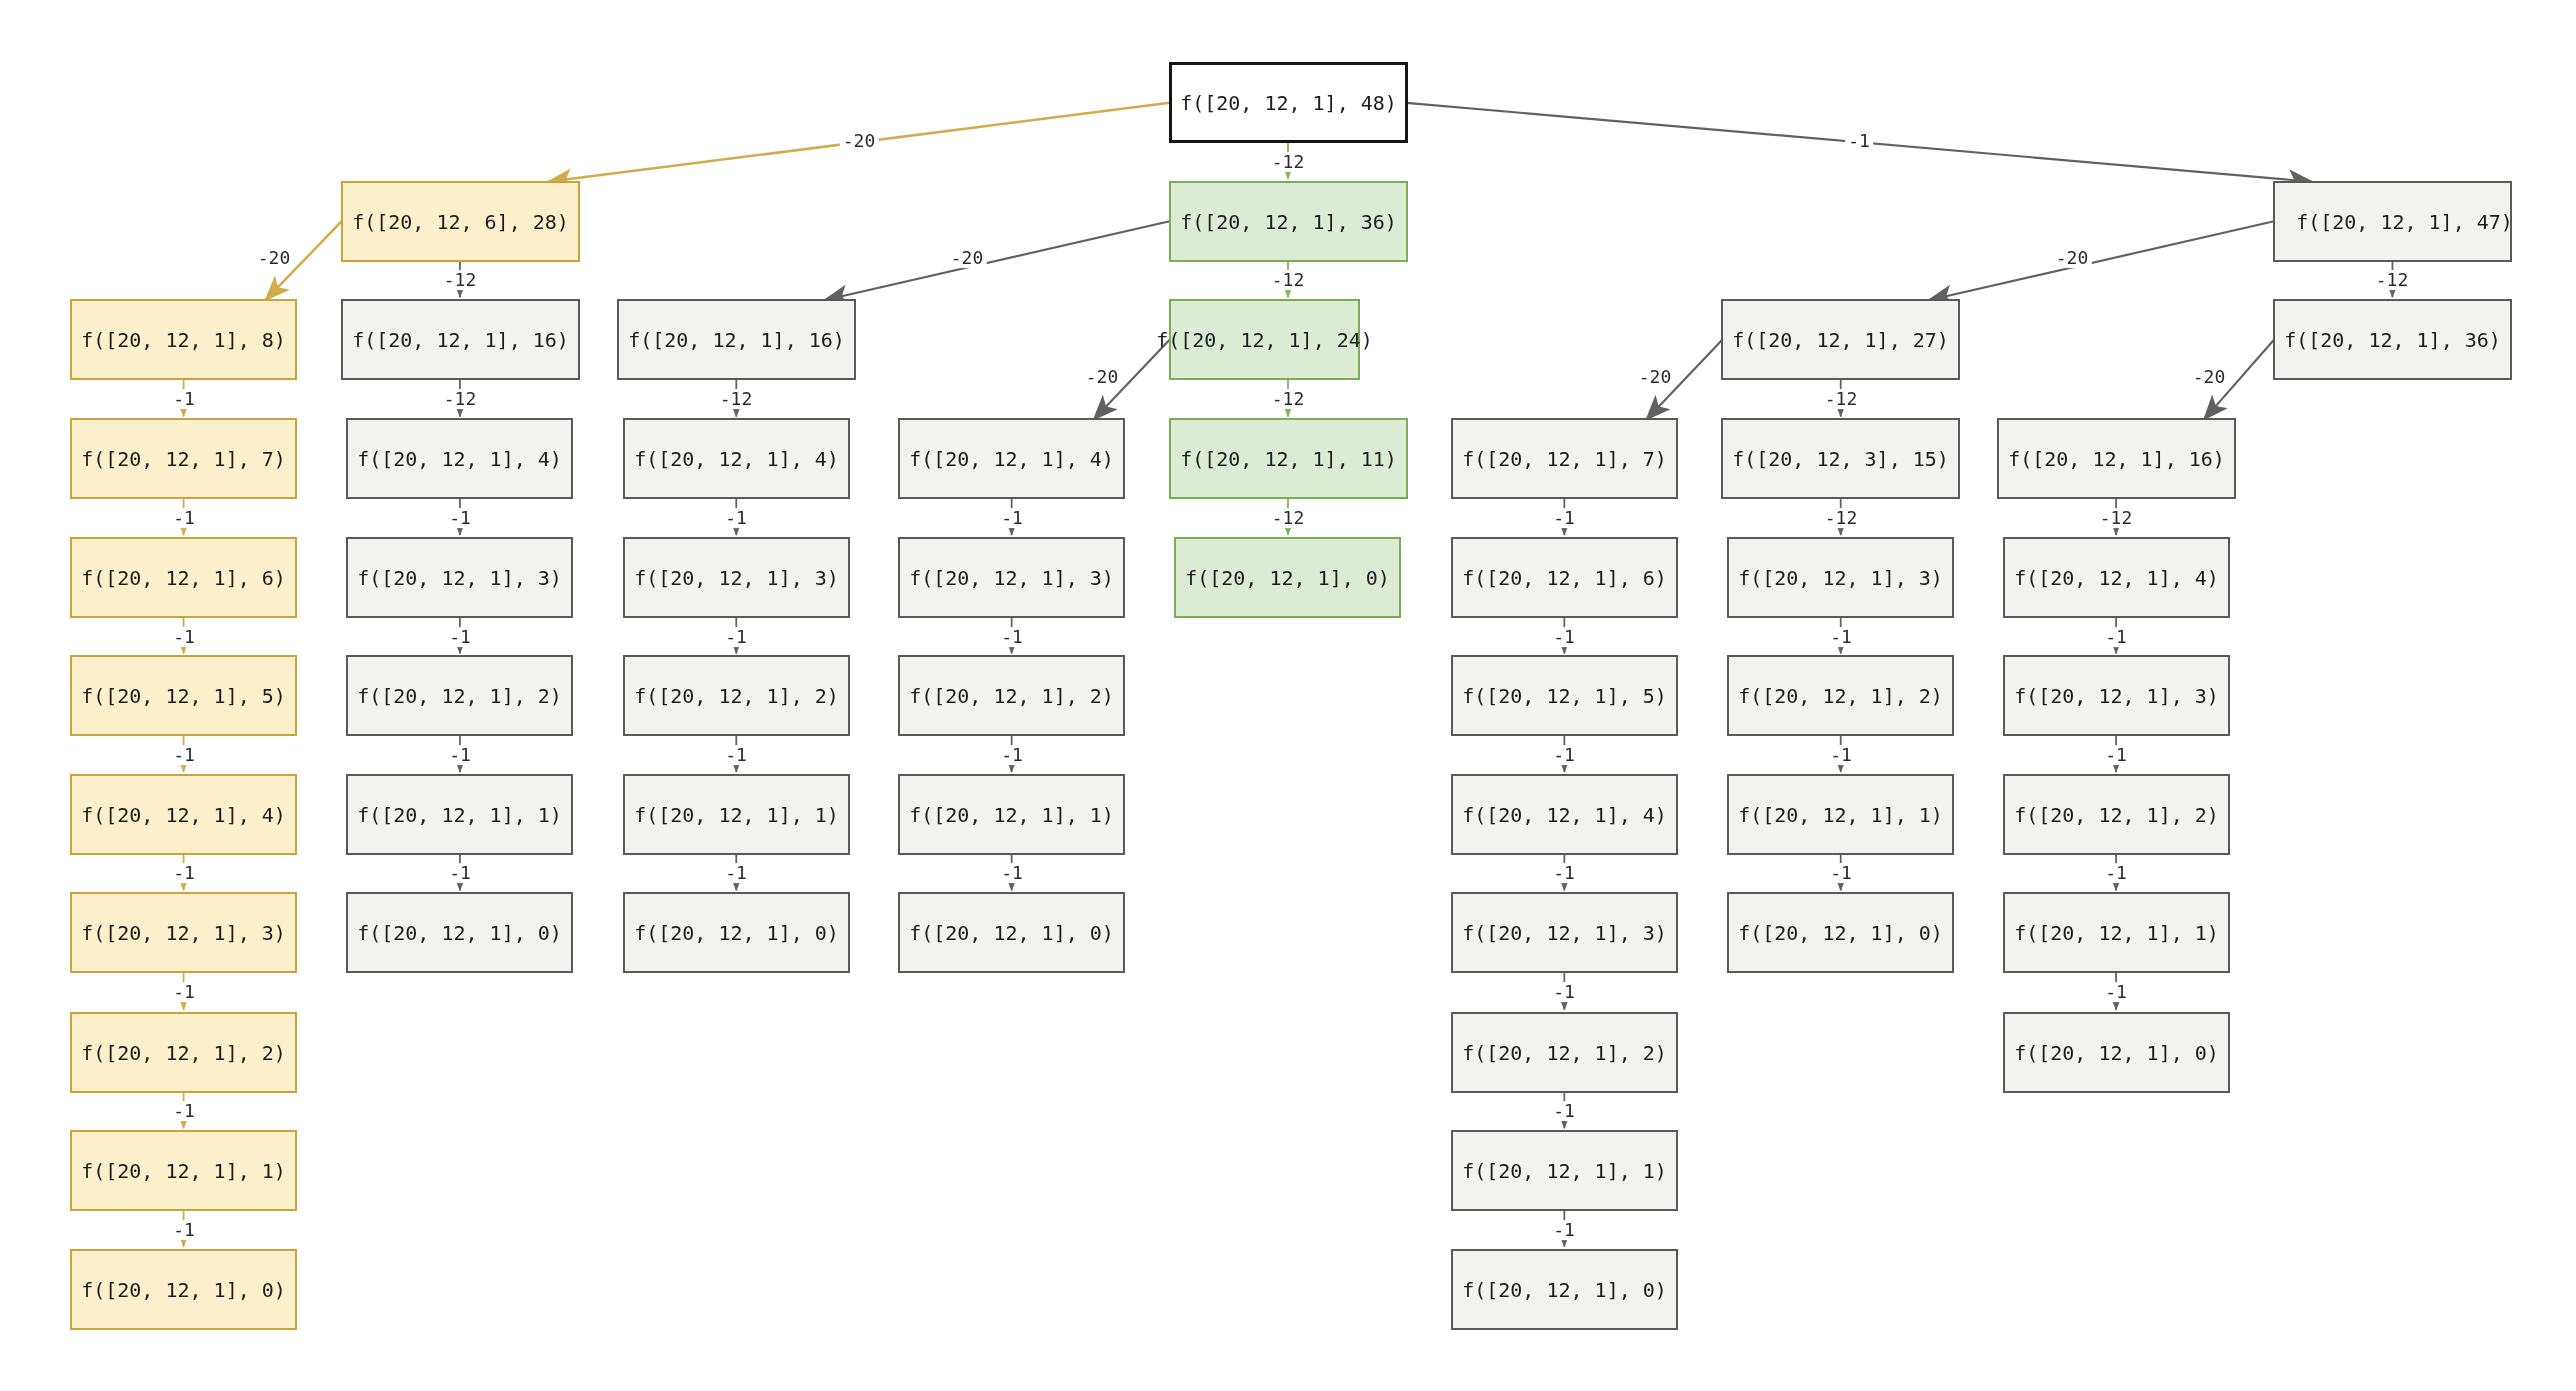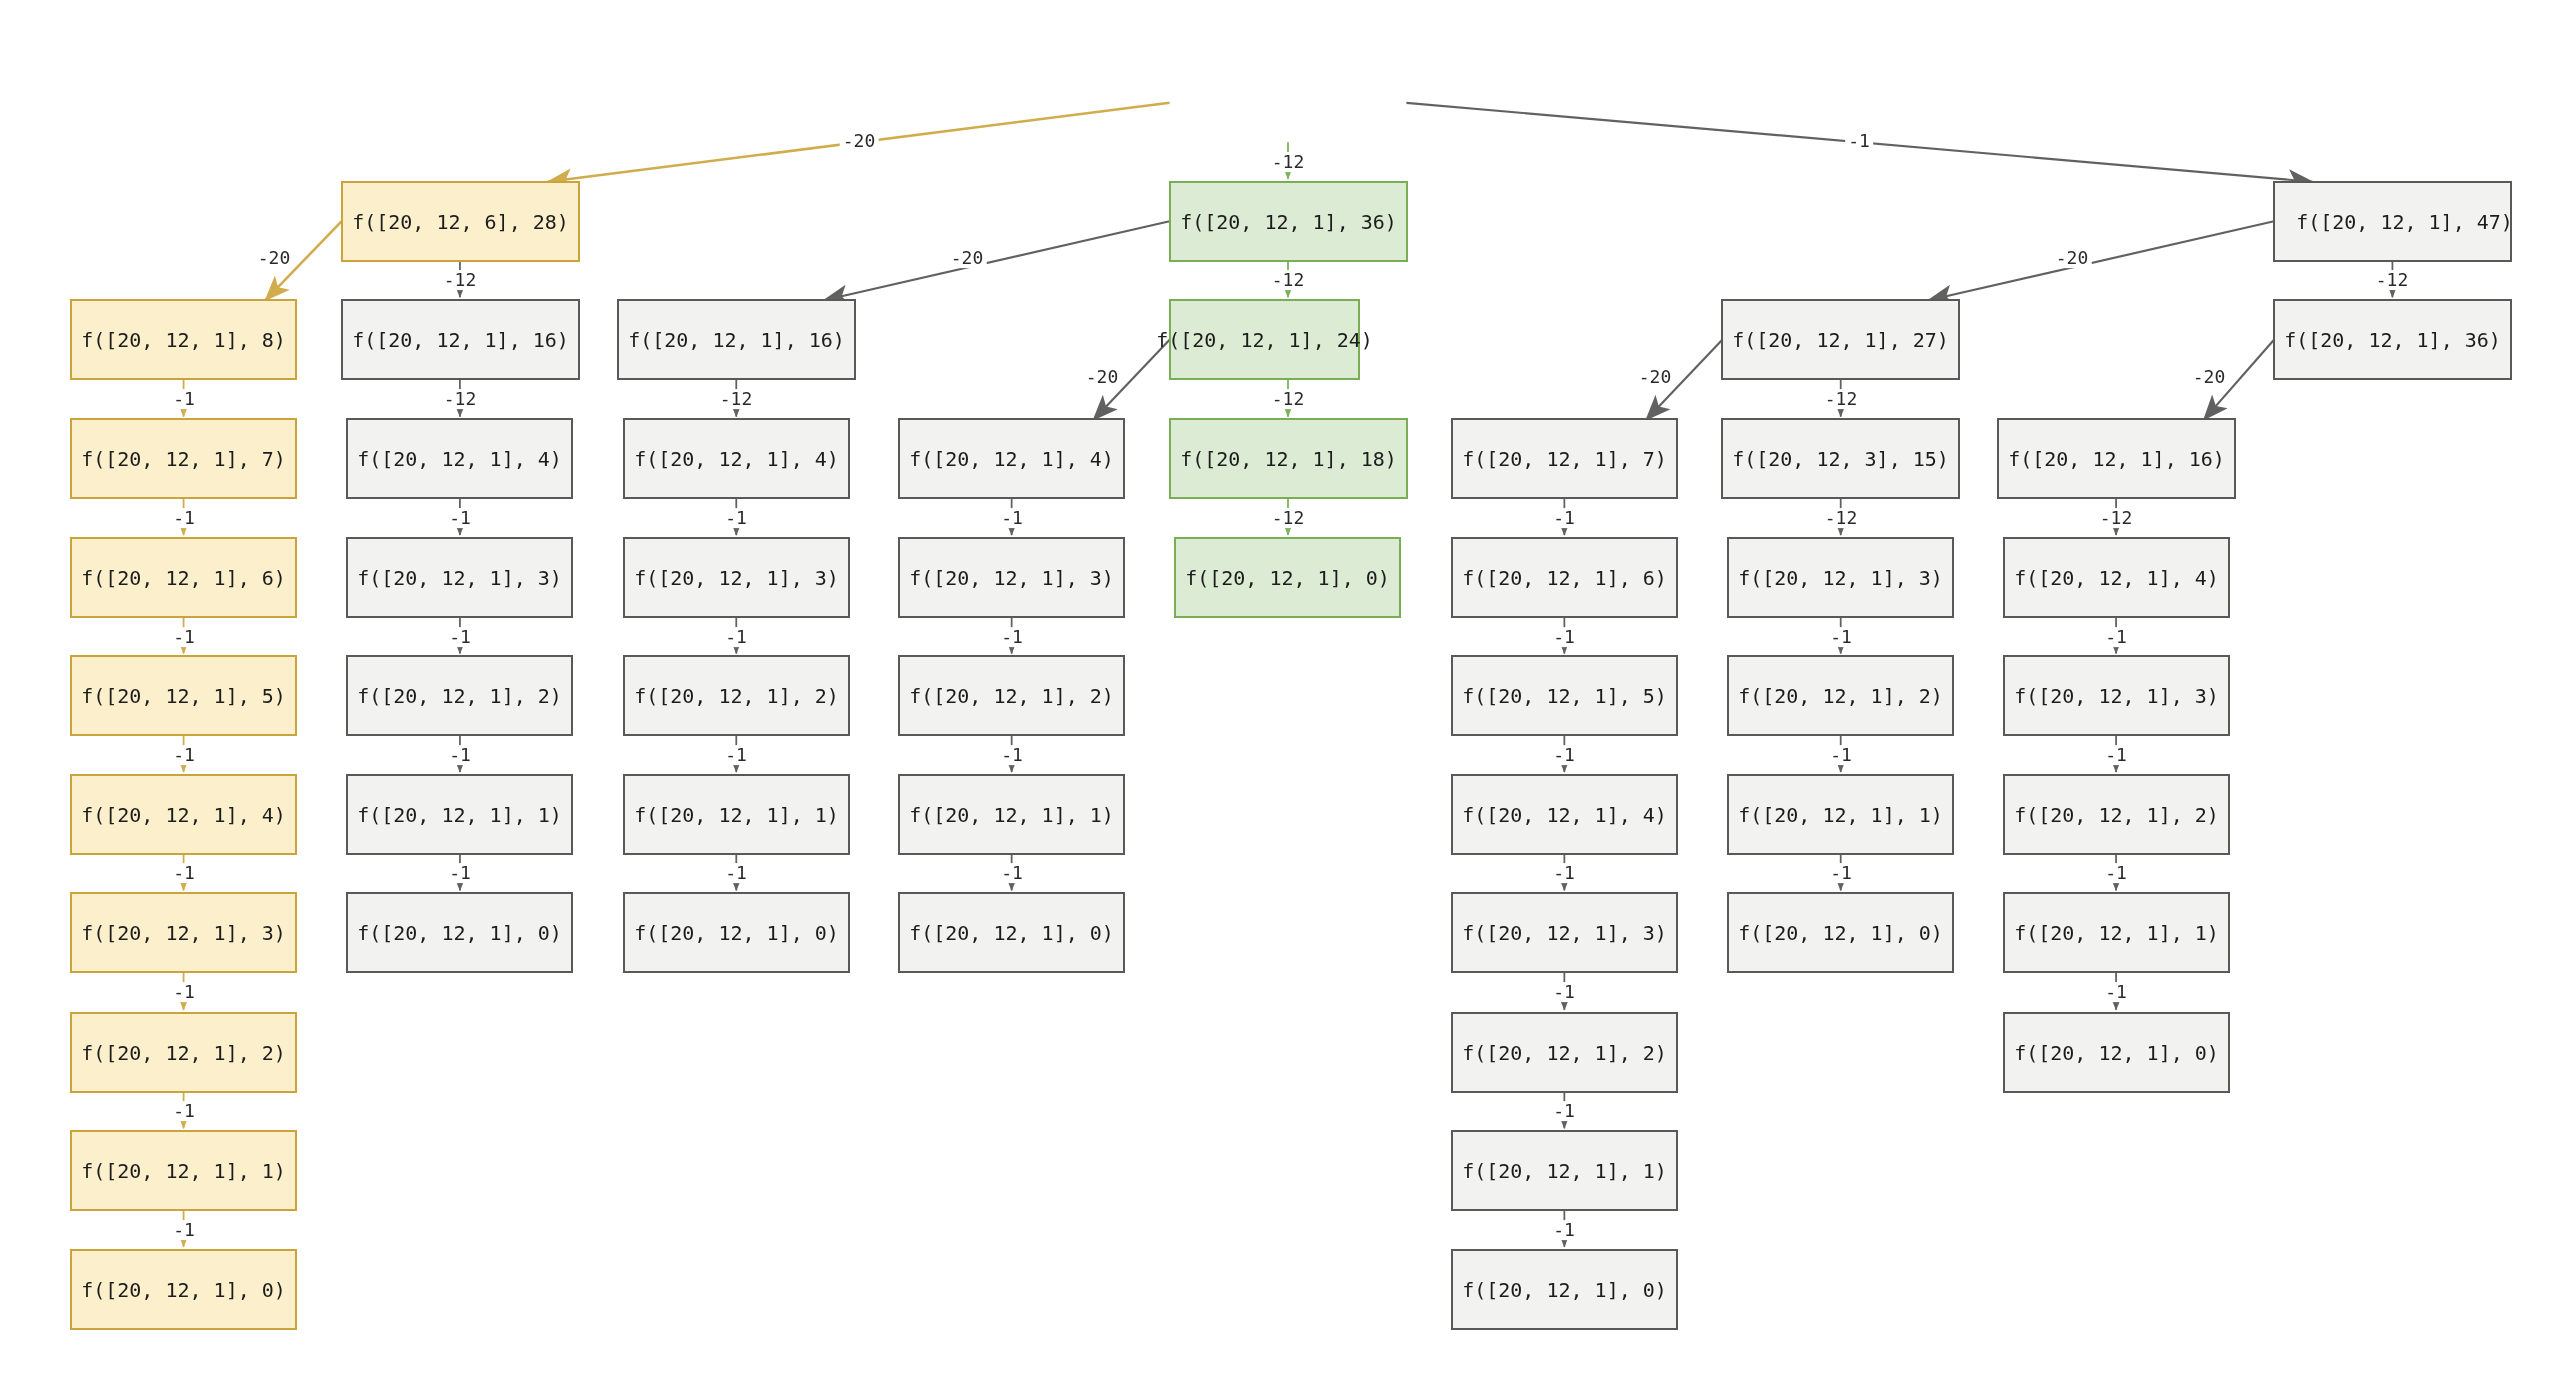--- a/index.html
+++ b/index.html
@@ -138,34 +138,35 @@
     <div class="edge-label" style="left: 1564px; top: 1230px; color: rgb(42, 42, 42);">-1</div>
     <div class="edge-label" style="left: 1841px; top: 518px; color: rgb(42, 42, 42);">-12</div>
     <div class="edge-label" style="left: 1841px; top: 637px; color: rgb(42, 42, 42);">-1</div>
     <div class="edge-label" style="left: 1841px; top: 755px; color: rgb(42, 42, 42);">-1</div>
     <div class="edge-label" style="left: 1841px; top: 873px; color: rgb(42, 42, 42);">-1</div>
     <div class="edge-label" style="left: 2116px; top: 518px; color: rgb(42, 42, 42);">-12</div>
     <div class="edge-label" style="left: 2116px; top: 637px; color: rgb(42, 42, 42);">-1</div>
     <div class="edge-label" style="left: 2116px; top: 755px; color: rgb(42, 42, 42);">-1</div>
     <div class="edge-label" style="left: 2116px; top: 873px; color: rgb(42, 42, 42);">-1</div>
     <div class="edge-label" style="left: 2116px; top: 992px; color: rgb(42, 42, 42);">-1</div>
+    <div class="node node-root" style="left: 1169px; top: 62px; width: 239px; background: rgb(255, 255, 255); border-color: rgb(20, 20, 20); color: rgb(28, 28, 28);">f([20, 12, 1], 48)</div>
     <div class="node " style="left: 341px; top: 181px; width: 239px; background: rgb(252, 240, 204); border-color: rgb(201, 164, 60); color: rgb(28, 28, 28);">f([20, 12, 6], 28)</div>
     <div class="node " style="left: 1169px; top: 181px; width: 239px; background: rgb(220, 235, 211); border-color: rgb(121, 174, 87); color: rgb(28, 28, 28);">f([20, 12, 1], 36)</div>
     <div class="node " style="left: 2273px; top: 181px; width: 239px; background: rgb(242, 242, 241); border-color: rgb(89, 89, 89); color: rgb(28, 28, 28); padding-left: 24px;">f([20, 12, 1], 47)</div>
     <div class="node " style="left: 70px; top: 299px; width: 227px; background: rgb(252, 240, 204); border-color: rgb(201, 164, 60); color: rgb(28, 28, 28);">f([20, 12, 1], 8)</div>
     <div class="node " style="left: 341px; top: 299px; width: 239px; background: rgb(242, 242, 241); border-color: rgb(89, 89, 89); color: rgb(28, 28, 28);">f([20, 12, 1], 16)</div>
     <div class="node " style="left: 617px; top: 299px; width: 239px; background: rgb(242, 242, 241); border-color: rgb(89, 89, 89); color: rgb(28, 28, 28);">f([20, 12, 1], 16)</div>
     <div class="node " style="left: 1169px; top: 299px; width: 191px; background: rgb(220, 235, 211); border-color: rgb(121, 174, 87); color: rgb(28, 28, 28);">f([20, 12, 1], 24)</div>
     <div class="node " style="left: 1721px; top: 299px; width: 239px; background: rgb(242, 242, 241); border-color: rgb(89, 89, 89); color: rgb(28, 28, 28);">f([20, 12, 1], 27)</div>
     <div class="node " style="left: 2273px; top: 299px; width: 239px; background: rgb(242, 242, 241); border-color: rgb(89, 89, 89); color: rgb(28, 28, 28);">f([20, 12, 1], 36)</div>
     <div class="node " style="left: 70px; top: 418px; width: 227px; background: rgb(252, 240, 204); border-color: rgb(201, 164, 60); color: rgb(28, 28, 28);">f([20, 12, 1], 7)</div>
     <div class="node " style="left: 346px; top: 418px; width: 227px; background: rgb(242, 242, 241); border-color: rgb(89, 89, 89); color: rgb(28, 28, 28);">f([20, 12, 1], 4)</div>
     <div class="node " style="left: 623px; top: 418px; width: 227px; background: rgb(242, 242, 241); border-color: rgb(89, 89, 89); color: rgb(28, 28, 28);">f([20, 12, 1], 4)</div>
     <div class="node " style="left: 898px; top: 418px; width: 227px; background: rgb(242, 242, 241); border-color: rgb(89, 89, 89); color: rgb(28, 28, 28);">f([20, 12, 1], 4)</div>
-    <div class="node " style="left: 1169px; top: 418px; width: 239px; background: rgb(220, 235, 211); border-color: rgb(121, 174, 87); color: rgb(28, 28, 28);">f([20, 12, 1], 18)</div>
+    <div class="node " style="left: 1169px; top: 418px; width: 239px; background: rgb(220, 235, 211); border-color: rgb(121, 174, 87); color: rgb(28, 28, 28);">f([20, 12, 1], 11)</div>
     <div class="node " style="left: 1451px; top: 418px; width: 227px; background: rgb(242, 242, 241); border-color: rgb(89, 89, 89); color: rgb(28, 28, 28);">f([20, 12, 1], 7)</div>
     <div class="node " style="left: 1721px; top: 418px; width: 239px; background: rgb(242, 242, 241); border-color: rgb(89, 89, 89); color: rgb(28, 28, 28);">f([20, 12, 3], 15)</div>
     <div class="node " style="left: 1997px; top: 418px; width: 239px; background: rgb(242, 242, 241); border-color: rgb(89, 89, 89); color: rgb(28, 28, 28);">f([20, 12, 1], 16)</div>
     <div class="node " style="left: 70px; top: 537px; width: 227px; background: rgb(252, 240, 204); border-color: rgb(201, 164, 60); color: rgb(28, 28, 28);">f([20, 12, 1], 6)</div>
     <div class="node " style="left: 346px; top: 537px; width: 227px; background: rgb(242, 242, 241); border-color: rgb(89, 89, 89); color: rgb(28, 28, 28);">f([20, 12, 1], 3)</div>
     <div class="node " style="left: 623px; top: 537px; width: 227px; background: rgb(242, 242, 241); border-color: rgb(89, 89, 89); color: rgb(28, 28, 28);">f([20, 12, 1], 3)</div>
     <div class="node " style="left: 898px; top: 537px; width: 227px; background: rgb(242, 242, 241); border-color: rgb(89, 89, 89); color: rgb(28, 28, 28);">f([20, 12, 1], 3)</div>
     <div class="node " style="left: 1174px; top: 537px; width: 227px; background: rgb(220, 235, 211); border-color: rgb(121, 174, 87); color: rgb(28, 28, 28);">f([20, 12, 1], 0)</div>
     <div class="node " style="left: 1451px; top: 537px; width: 227px; background: rgb(242, 242, 241); border-color: rgb(89, 89, 89); color: rgb(28, 28, 28);">f([20, 12, 1], 6)</div>
     <div class="node " style="left: 1727px; top: 537px; width: 227px; background: rgb(242, 242, 241); border-color: rgb(89, 89, 89); color: rgb(28, 28, 28);">f([20, 12, 1], 3)</div>

